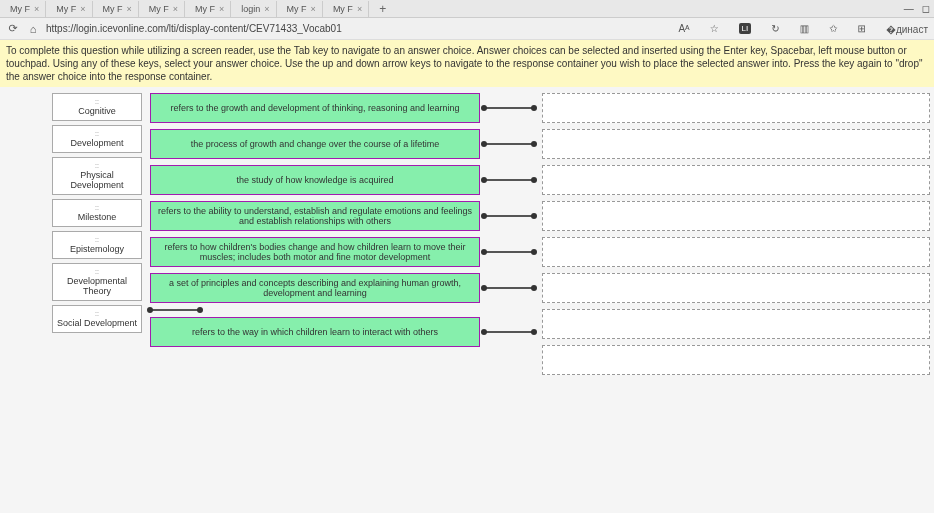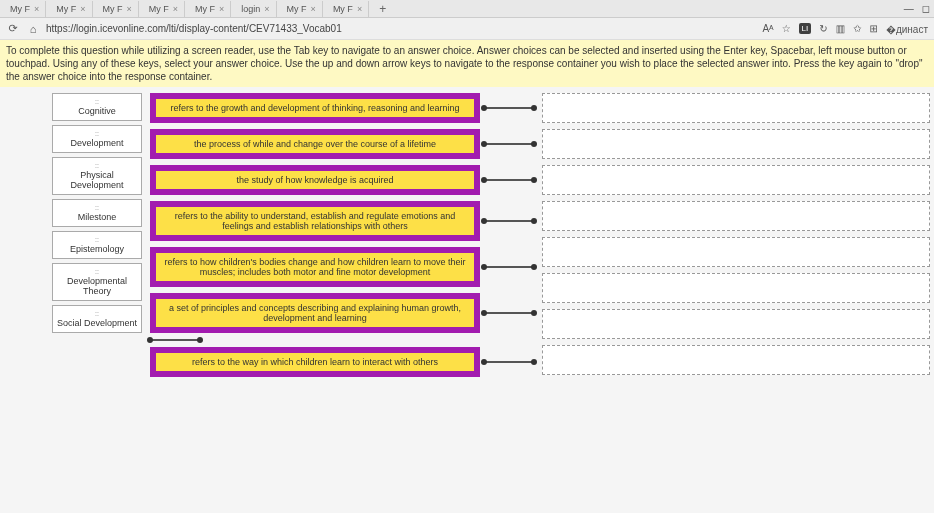--- a/index.html
+++ b/index.html
@@ -5,29 +5,29 @@
 * { box-sizing: border-box; margin: 0; padding: 0; }
 body { font-family: Arial, sans-serif; font-size: 11px; background: #f5f5f5; width: 934px; height: 513px; overflow: hidden; }
 .browser-bar { display: flex; align-items: center; height: 18px; background: #e8e8e8; border-bottom: 1px solid #ccc; padding: 0 4px; gap: 4px; }
 .tab { display: flex; align-items: center; gap: 4px; padding: 0 6px; height: 16px; font-size: 9px; color: #555; border-right: 1px solid #ccc; }
 .tab-close { font-size: 9px; color: #888; }
 .new-tab { font-size: 12px; color: #666; padding: 0 6px; }
 .win-controls { margin-left: auto; display: flex; gap: 8px; font-size: 10px; color: #555; }
 .addr-bar { display: flex; align-items: center; height: 22px; background: #f0f0f0; padding: 0 6px; gap: 6px; border-bottom: 1px solid #ddd; }
 .nav-icon { width: 14px; height: 14px; display: flex; align-items: center; justify-content: center; color: #555; font-size: 11px; }
 .url { flex: 1; font-size: 10px; color: #444; }
-.right-icons { display: flex; gap: 8px; align-items: center; font-size: 10px; color: #555; }
+.right-icons { display: flex; gap: 20px; align-items: center; font-size: 10px; color: #555; }
 .instructions { padding: 4px 6px; font-size: 10px; color: #333; line-height: 1.3; background: #fef9c3; }
 .content { display: flex; padding: 6px 4px; gap: 8px; margin-left: 48px; }
 .terms-col { display: flex; flex-direction: column; gap: 4px; width: 90px; }
 .term { border: 1px solid #aaa; background: #fff; padding: 4px 2px; text-align: center; font-size: 9px; color: #333; min-height: 26px; display: flex; align-items: center; justify-content: center; flex-direction: column; }
 .term .handle { font-size: 7px; color: #888; margin-bottom: 1px; }
 .defs-col { display: flex; flex-direction: column; gap: 6px; flex: 0 0 340px; }
 .def-row { display: flex; align-items: center; gap: 4px; }
-.def { border: 6px solid #a21caf; background: #fde047; padding: 4px 6px; text-align: center; font-size: 9px; color: #333; width: 330px; min-height: 30px; display: flex; align-items: center; justify-content: center; }
+.def { border: 1px solid #a21caf; background: #86efac; padding: 4px 6px; text-align: center; font-size: 9px; color: #333; width: 330px; min-height: 30px; display: flex; align-items: center; justify-content: center; }
 .connector { width: 50px; height: 2px; background: #555; position: relative; }
 .connector::before, .connector::after { content: ''; position: absolute; width: 6px; height: 6px; background: #333; border-radius: 50%; top: -2px; }
 .connector::before { left: -3px; }
 .connector::after { right: -3px; }
 .drops-col { display: flex; flex-direction: column; gap: 6px; flex: 1; }
 .drop { border: 1px dashed #999; background: #fff; min-height: 30px; width: 100%; }
 .badge { background: #404040; color: #fff; font-size: 8px; padding: 1px 3px; border-radius: 2px; }
 </style>
 </head>
 <body>
@@ -124,21 +124,21 @@
 
   <div class="defs-col">
     <div class="def-row">
         <div class="def">
           <span>refers to the growth and development of thinking, reasoning and learning</span>
         </div>
         <div class="connector"></div>
       </div>
     <div class="def-row">
         <div class="def">
-          <span>the process of while and change over the course of a lifetime</span>
+          <span>the process of growth and change over the course of a lifetime</span>
         </div>
         <div class="connector"></div>
       </div>
     <div class="def-row">
         <div class="def">
           <span>the study of how knowledge is acquired</span>
         </div>
         <div class="connector"></div>
       </div>
     <div class="def-row">

